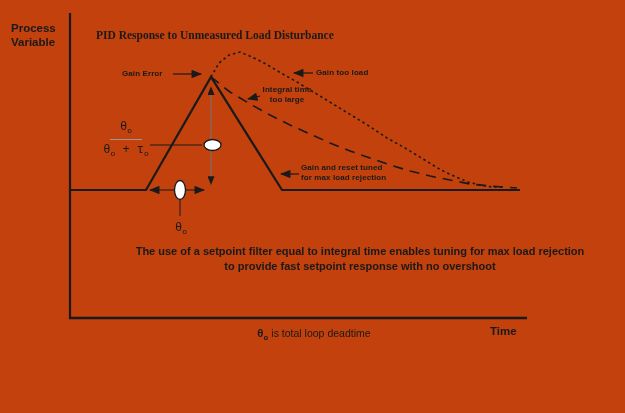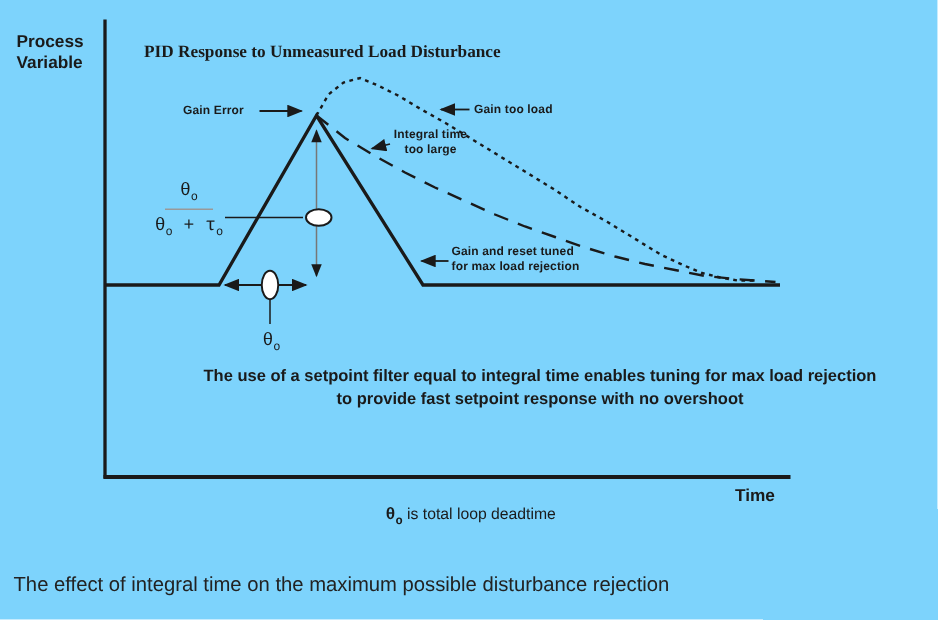--- a/index.html
+++ b/index.html
@@ -1,17 +1,17 @@
 <!DOCTYPE html>
 <html><head>
 <meta charset="utf-8">
 <style>
   html,body{margin:0;padding:0;background:#fff;}
   .screen{
-    position:relative;width:625px;height:413px;background:#7dd3fc;overflow:hidden;
+    position:relative;width:625px;height:413px;background:#c2410c;overflow:hidden;
     font-family:"Liberation Sans",sans-serif;color:#1a1a1a;
   }
   .abs{position:absolute;white-space:nowrap;}
   .b{font-weight:bold;}
   .t11{font-size:11.5px;line-height:14px;}
   .t8{font-size:8px;line-height:9.5px;letter-spacing:0.1px;}
   .greek{font-family:Liberation Mono, monospace;font-size:12px;}
   .greek sub{font-size:8px;line-height:0;}
   .fraction{position:absolute;left:101px;top:119px;width:50px;text-align:center;}
   .fraction .num{font-family:"DejaVu Serif",serif;font-size:12px;height:17px;}
@@ -93,20 +93,19 @@
     <span class="greek"><span>θ</span><sub>o</sub></span>
   </div>
 
   <div class="setpoint">
     <div>The use of a setpoint filter equal to integral time enables tuning for max load rejection</div>
     <div>to provide fast setpoint response with no overshoot</div>
   </div>
 
   <div class="abs b t11" style="left:490px;top:324px;text-align:center;">Time</div>
 
-  <div class="notes-line" style="left:257px;top:337px;">
+  <div class="notes-line" style="left:257px;top:327px;">
     <span class="greek"><span>θ</span><sub>o</sub></span>
     <span>is total loop deadtime</span>
   </div>
 
-  <div class="caption">The effect of integral time on the maximum possible disturbance rejection</div>
 
 </div>
 
 </body></html>

